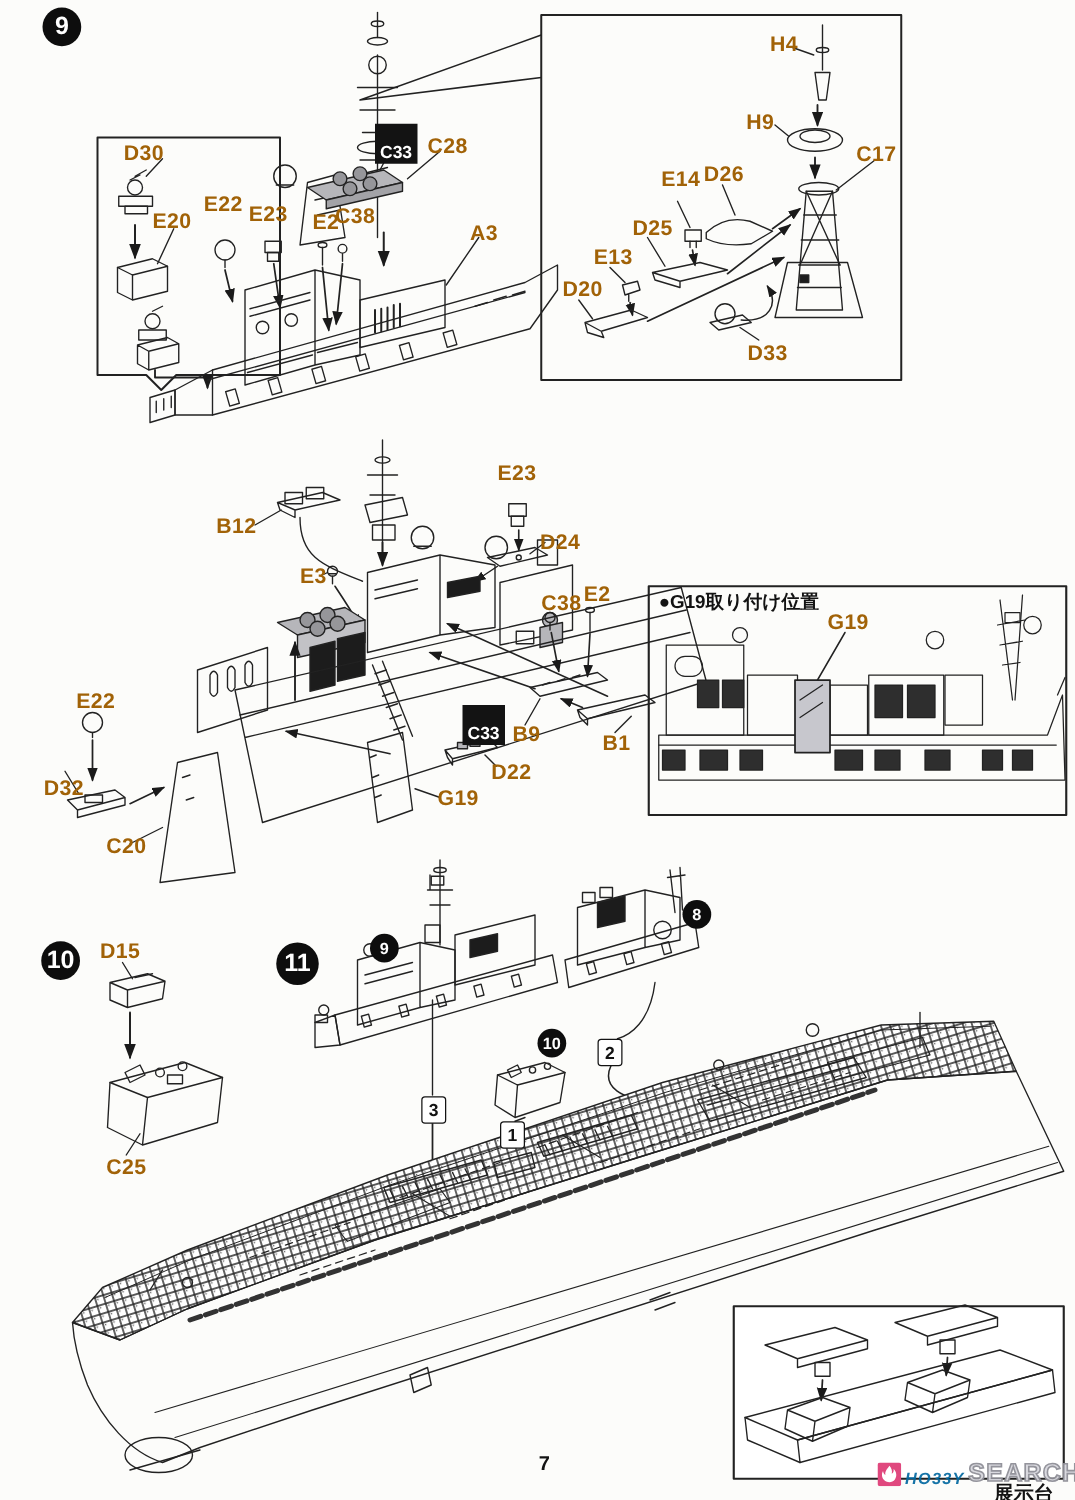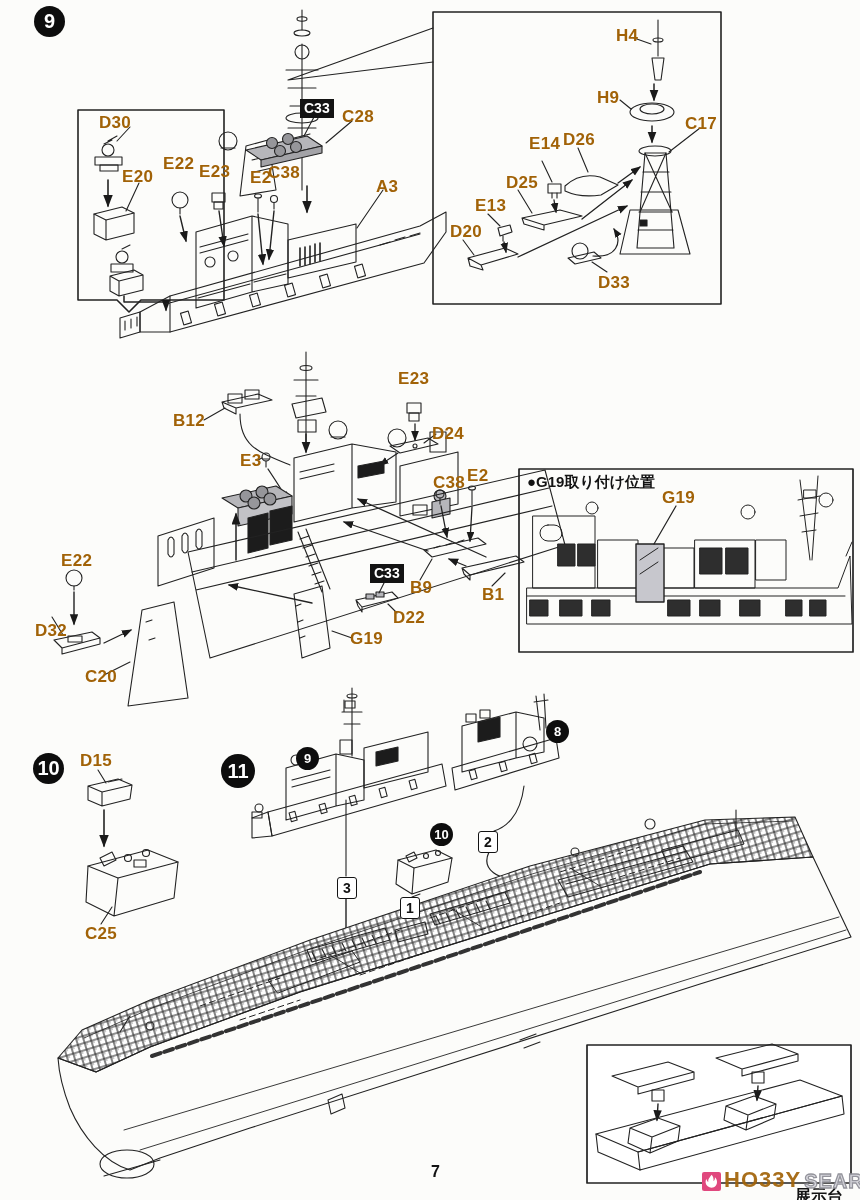--- a/index.html
+++ b/index.html
@@ -4,33 +4,33 @@
 <style>
   html,body{margin:0;padding:0;background:#d9d9d9;}
   .canvas{
     position:relative;width:860px;height:1200px;margin:0 auto;
     background:#fcfcfa;overflow:hidden;
     font-family:"Liberation Sans", sans-serif;color:#111;
   }
   .drawing{position:absolute;left:0;top:0;}
   #labels-layer{position:absolute;left:0;top:0;width:100%;height:100%;pointer-events:none;}
   .label-plain{position:absolute;font-weight:bold;font-size:17px;line-height:1;color:#a16207;letter-spacing:.3px;white-space:nowrap;}
-  .label-inverted{position:absolute;font-weight:bold;font-size:14px;line-height:1.15;color:#fff;background:#131313;padding:1px 4px 2px;white-space:nowrap;}
+  .label-inverted{position:absolute;font-weight:bold;font-size:14px;line-height:1.15;color:#fff;background:#131313;padding:14px 4px 2px;white-space:nowrap;}
   .label-heading{position:absolute;font-weight:bold;font-size:15px;line-height:1;color:#131313;white-space:nowrap;}
   .label-caption{position:absolute;font-weight:bold;font-size:16px;line-height:1;color:#131313;white-space:nowrap;}
   .label-page{position:absolute;font-weight:bold;font-size:16px;line-height:1;color:#131313;}
   .label-step{position:absolute;background:#0d0d0d;color:#fff;border-radius:50%;
     display:flex;align-items:center;justify-content:center;font-weight:bold;font-size:20px;}
   .label-badge{position:absolute;background:#0d0d0d;color:#fff;border-radius:50%;
     display:flex;align-items:center;justify-content:center;font-weight:bold;font-size:13px;}
   .label-boxed{position:absolute;background:#fff;border:1.6px solid #131313;border-radius:3px;
     display:flex;align-items:center;justify-content:center;font-weight:bold;font-size:14px;color:#131313;}
   .watermark{position:absolute;left:702px;top:1169px;display:flex;align-items:flex-end;gap:3px;white-space:nowrap;}
   .wm-icon{display:inline-block;width:19px;height:19px;}
-  .wm-brand{font-weight:bold;font-size:22px;letter-spacing:1px;color:#a16207;opacity:.92;line-height:1;}
+  .wm-brand{font-weight:bold;font-size:13px;letter-spacing:1px;color:#0369a1;opacity:.92;line-height:1;font-style:italic;}
   .wm-suffix{font-weight:bold;font-size:20px;letter-spacing:1px;line-height:1;
     color:#d8d8de;-webkit-text-stroke:1.3px #8f8f97;opacity:.95;}
 </style>
 </head>
 <body>
 
 <div class="canvas">
 
 <svg class="drawing" width="860" height="1200" viewBox="0 0 860 1200" stroke="#222" fill="none" stroke-width="1.1" stroke-linejoin="round" stroke-linecap="round" font-family="Liberation Sans, sans-serif">
   <defs>

